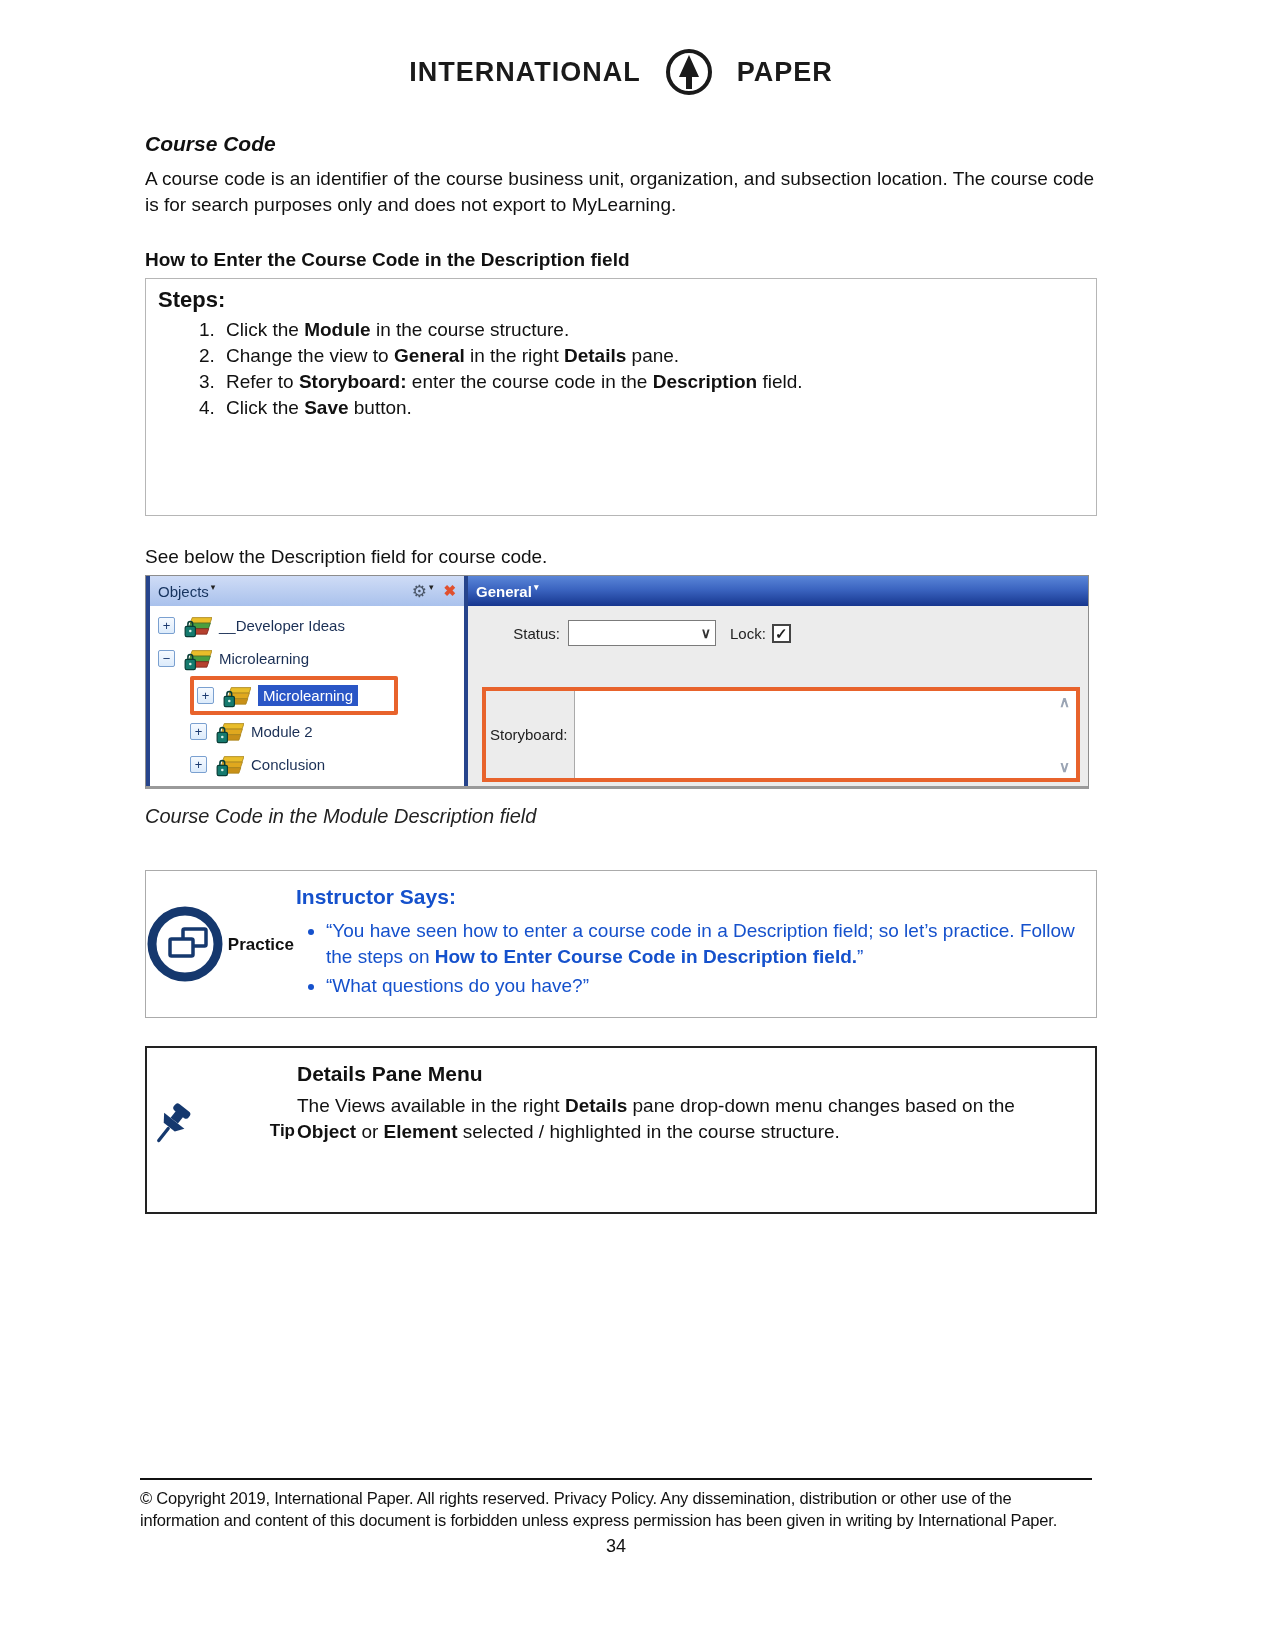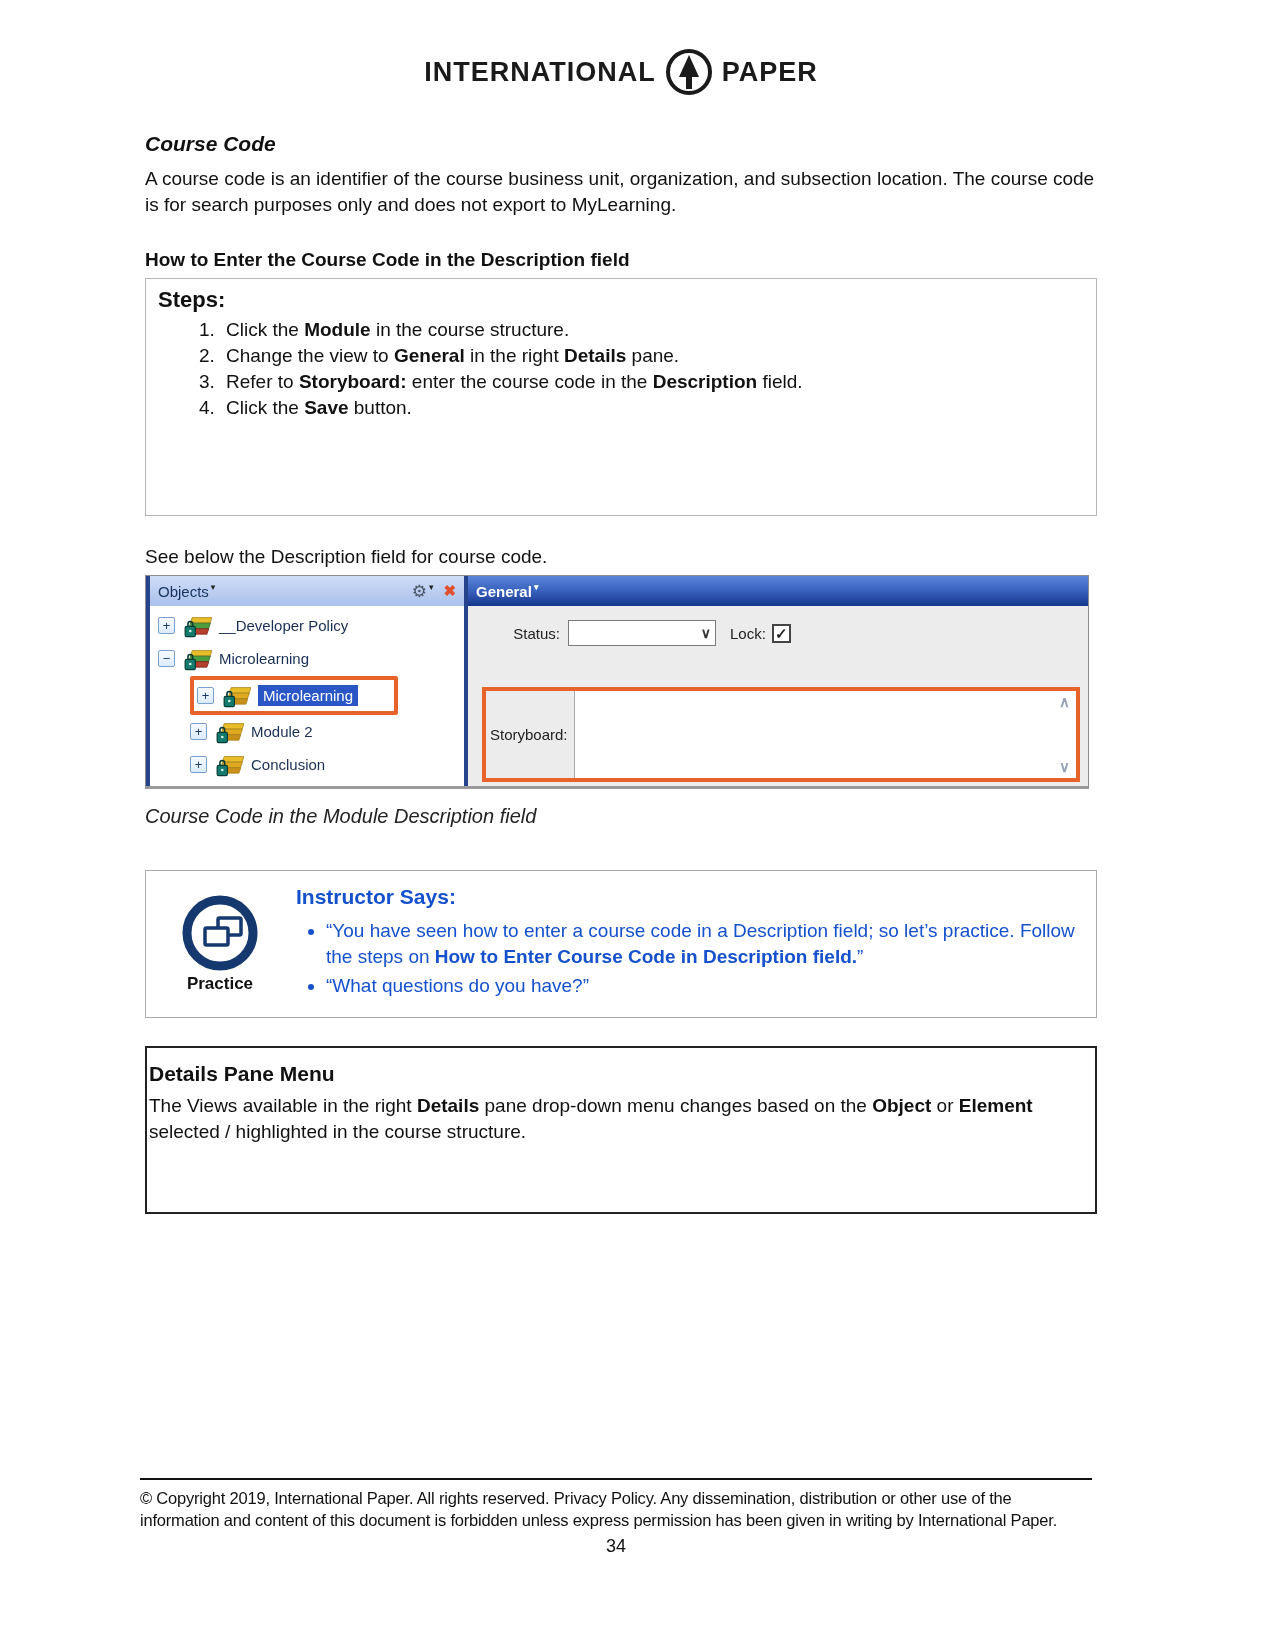--- a/index.html
+++ b/index.html
@@ -1,20 +1,20 @@
 <!DOCTYPE html>
 <html><head>
 <meta charset="utf-8">
 <style>
   html,body{margin:0;padding:0;background:#fff;}
   body{width:1272px;height:1647px;font-family:"Liberation Sans", sans-serif;color:#111;position:relative;overflow:hidden;}
   .page{position:relative;width:1272px;height:1647px;background:#fff;}
 
   
-  .logo-row{padding-top:46px;width:952px;margin-left:145px;display:flex;align-items:center;justify-content:center;gap:7px;}
+  .logo-row{padding-top:46px;width:952px;margin-left:145px;display:flex;align-items:center;justify-content:center;gap:22px;}
   .logo-text{font-size:27px;font-weight:bold;letter-spacing:1px;color:#1a1a1a;}
   .logo-mark{width:52px;height:52px;flex:0 0 auto;}
 
   
   .content{width:952px;margin-left:145px;}
   .title{margin:34px 0 0 0;font-size:21px;font-weight:bold;font-style:italic;color:#111;}
   .para{margin:10px 0 0 0;font-size:19px;line-height:26px;}
   .para + .para{margin-top:27px;}
   .howto-heading{margin:31px 0 0 0;font-size:19px;font-weight:bold;}
 
@@ -68,21 +68,21 @@
   .scroll-chev{position:absolute;right:6px;color:#9aa4b4;font-size:15px;font-weight:bold;}
   .scroll-up{top:2px;}
   .scroll-down{bottom:2px;}
 
   .caption{margin:16px 0 0 0;font-size:20px;font-style:italic;color:#222;}
 
   
   .callout{margin-top:42px;display:flex;box-sizing:border-box;width:952px;}
   .practice-callout{border:1px solid #ababab;min-height:148px;}
   .tip-callout{border:2px solid #222;min-height:168px;margin-top:28px;}
-  .icon-col{width:148px;flex:0 0 148px;display:flex;flex-direction:column;align-items:center;justify-content:center;padding:8px 0;}
+  .icon-col{width:148px;flex:0 0 148px;display:flex;align-items:center;justify-content:space-between;padding:8px 0;}
   .icon-caption{font-weight:bold;font-size:17px;color:#111;margin-top:2px;}
   .text-col{flex:1;padding:10px 16px 10px 2px;}
   .callout-heading{font-size:21px;font-weight:bold;margin-top:4px;}
   .blue{color:#1551cc;}
   .practice-callout ul{margin:9px 0 0 30px;padding:0;color:#1551cc;}
   .practice-callout li{font-size:19px;line-height:26px;margin-bottom:3px;}
   .practice-callout li::marker{color:#1551cc;}
   .tip-body{margin:7px 0 0 0;font-size:19px;line-height:26px;color:#111;}
 
   
@@ -139,21 +139,21 @@
           <div class="tree-row lvl0">
             <span class="expand">+</span>
             <svg class="books" viewBox="0 0 38 34">
               <path d="M13 7 h25 l-2.5 7 H10.5 Z" fill="#e9bd2a" stroke="#a8831a" stroke-width="1"></path>
               <path d="M11 14 h25 l-2.5 7 H8.5 Z" fill="#4a9e3f" stroke="#2c6b26" stroke-width="1"></path>
               <path d="M9 21 h25 l-2.5 7 H6.5 Z" fill="#b5402e" stroke="#7e2418" stroke-width="1"></path>
               <rect x="4" y="18" width="13" height="13" rx="2" fill="#157a6e" stroke="#073d36" stroke-width="1.5"></rect>
               <path d="M7.5 18 v-3 a3 3 0 0 1 6 0 v3" fill="none" stroke="#073d36" stroke-width="2"></path>
               <circle cx="10.5" cy="24" r="1.6" fill="#d8f0e8"></circle>
             </svg>
-            <span class="tree-label">__Developer Policy</span>
+            <span class="tree-label">__Developer Ideas</span>
           </div>
 
           <div class="tree-row lvl0">
             <span class="expand">−</span>
             <svg class="books" viewBox="0 0 38 34">
               <path d="M13 7 h25 l-2.5 7 H10.5 Z" fill="#e9bd2a" stroke="#a8831a" stroke-width="1"></path>
               <path d="M11 14 h25 l-2.5 7 H8.5 Z" fill="#4a9e3f" stroke="#2c6b26" stroke-width="1"></path>
               <path d="M9 21 h25 l-2.5 7 H6.5 Z" fill="#b5402e" stroke="#7e2418" stroke-width="1"></path>
               <rect x="4" y="18" width="13" height="13" rx="2" fill="#157a6e" stroke="#073d36" stroke-width="1.5"></rect>
               <path d="M7.5 18 v-3 a3 3 0 0 1 6 0 v3" fill="none" stroke="#073d36" stroke-width="2"></path>
@@ -251,20 +251,31 @@
       <div class="text-col">
         <div class="callout-heading blue">Instructor Says:</div>
         <ul>
           <li><span>“You have seen how to enter a course code in a Description field; so let’s practice. Follow the steps on </span><span class="b">How to Enter Course Code in Description field.</span><span>”</span></li>
           <li><span>“What questions do you have?”</span></li>
         </ul>
       </div>
     </div>
 
     <div class="callout tip-callout">
+      <div class="icon-col">
+        <svg width="52" height="56" viewBox="0 0 44 48">
+          <g transform="rotate(38 20 20)" fill="#15386e">
+            <rect x="12" y="1" width="16" height="7" rx="3"></rect>
+            <rect x="16" y="7" width="8" height="8"></rect>
+            <path d="M9 15 h22 l-5 7 h-12 Z"></path>
+            <rect x="18.6" y="22" width="2.8" height="16" rx="1.4"></rect>
+          </g>
+        </svg>
+        <div class="icon-caption">Tip</div>
+      </div>
       <div class="text-col">
         <div class="callout-heading">Details Pane Menu</div>
         <p class="tip-body"><span>The Views available in the right </span><span class="b">Details</span><span> pane drop-down menu changes based on the </span><span class="b">Object</span><span> or </span><span class="b">Element</span><span> selected / highlighted in the course structure.</span></p>
       </div>
     </div>
   </div>
 
   <div class="footer">
     <hr class="footer-rule">
     <p class="footer-text">© Copyright 2019, International Paper. All rights reserved. Privacy Policy. Any dissemination, distribution or other use of the information and content of this document is forbidden unless express permission has been given in writing by International Paper.</p>

